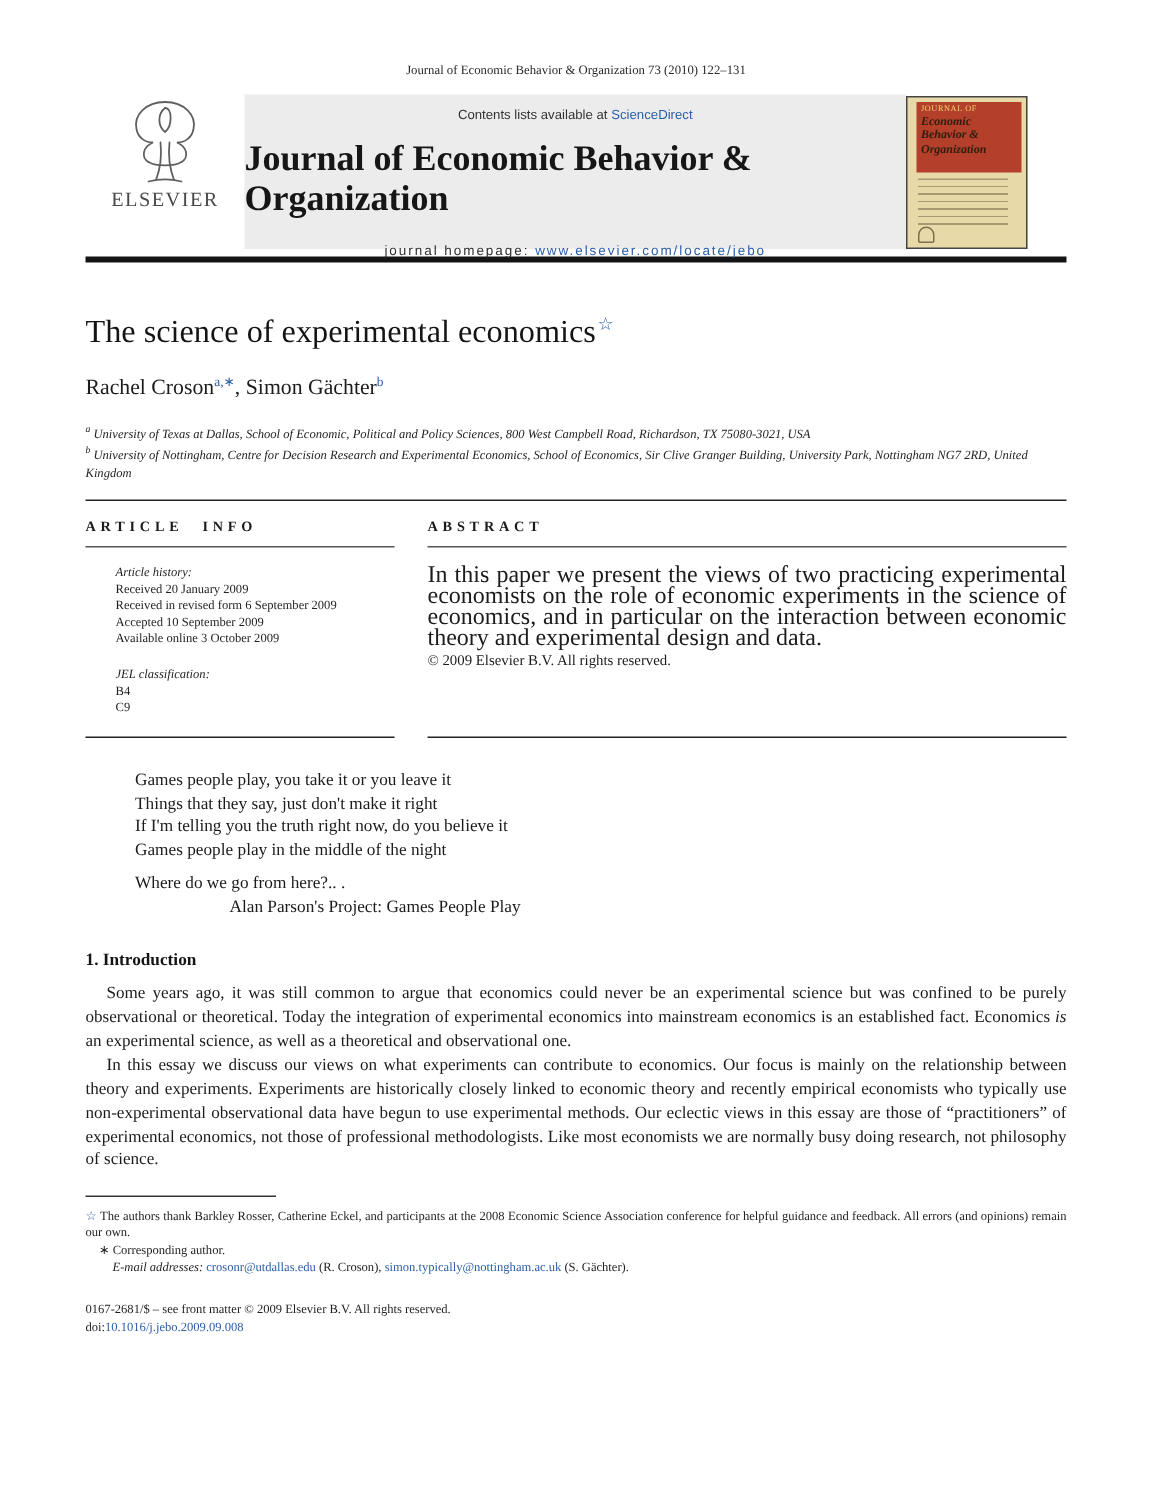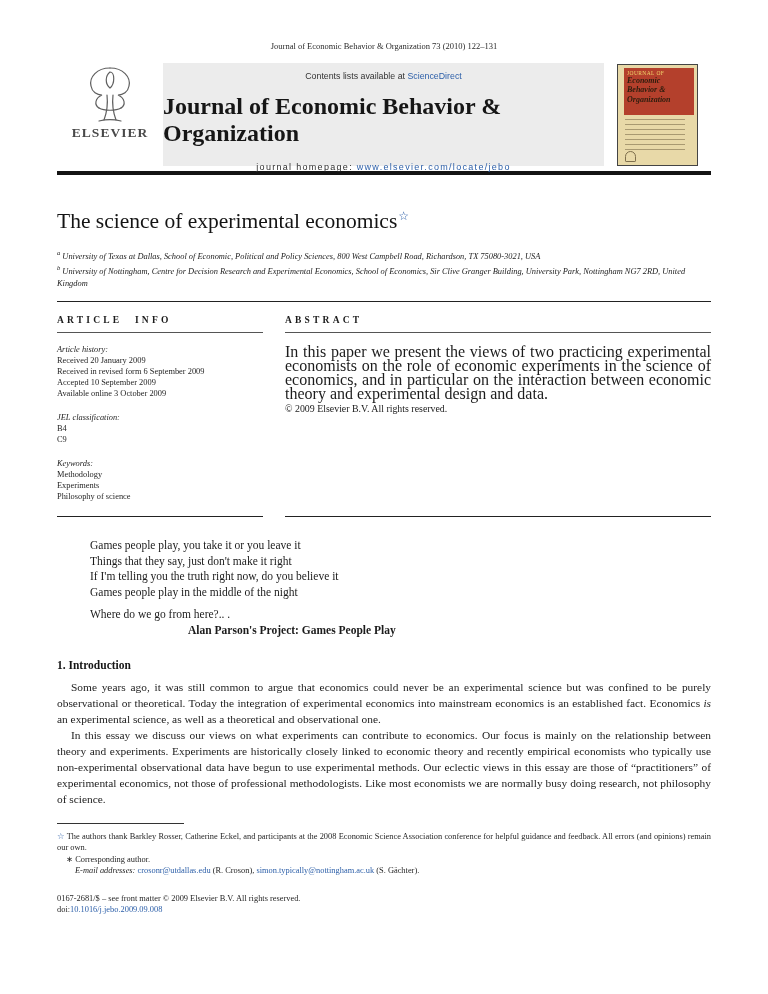--- a/index.html
+++ b/index.html
@@ -8,28 +8,28 @@
     font-family:"Liberation Serif",serif;color:#1b1b1b;
   }
   .page{padding:0 57px;}
 
   
   .citation{padding-top:41px;text-align:center;font-size:8.5px;color:#2a2a2a;}
 
   
   .masthead{margin-top:12px;display:flex;height:103px;}
   .logo-box{width:106px;display:flex;flex-direction:column;align-items:center;padding-top:1px;background:#fff;}
-  .elsevier-word{font-size:13.5px;font-weight:bold;letter-spacing:1px;color:#494949;margin-top:1px;}
+  .elsevier-word{font-size:13.5px;font-weight:normal;letter-spacing:1px;color:#494949;margin-top:1px;}
   .mast-center{flex:1;background:#ececec;display:flex;flex-direction:column;align-items:center;padding-top:8px;}
   .contents-line{font-family:"Liberation Sans",sans-serif;font-size:8.8px;color:#333;}
   .sd{color:#2b5ea8;cursor:pointer;}
   .mast-title{font-size:24px;font-weight:bold;color:#161616;margin-top:12px;}
   .homepage-line{font-family:"Liberation Sans",sans-serif;font-size:9px;letter-spacing:1.3px;color:#2f2f2f;margin-top:15px;}
   .url{color:#2b5ea8;cursor:pointer;}
-  .cover-box{width:107px;display:flex;justify-content:center;align-items:center;background:#fff;font-family:Liberation Serif, serif;}
+  .cover-box{width:107px;display:flex;justify-content:flex-start;align-items:center;background:#fff;font-family:Liberation Serif, serif;}
   .cover{width:79px;height:100px;border:1px solid #444;background:#e8d9a8;position:relative;overflow:hidden;}
   .cover-red{position:absolute;top:3px;left:6px;right:3px;height:43px;background:#b4402c;padding:2px 3px;}
   .cover-small{font-size:5.5px;letter-spacing:0.4px;color:#f0d36a;}
   .cover-line{font-size:8px;font-weight:bold;font-style:italic;color:#2e1d0e;line-height:9.5px;}
   .cover-lines{position:absolute;left:7px;right:12px;top:54px;height:32px;
     background:repeating-linear-gradient(#7e6f4d 0 1px, transparent 1px 5px);opacity:.6;}
   .cover-mark{position:absolute;bottom:3px;left:7px;width:9px;height:9px;border:1px solid #7e6f4d;border-radius:50% 50% 10% 10%;}
 
   .black-bar{height:4px;background:#141414;margin-top:5px;}
 
@@ -40,30 +40,30 @@
   .auth-sup{font-size:9px;color:#2b5ea8;}
   .affiliations{margin-top:13px;font-size:8.4px;font-style:italic;line-height:11.5px;color:#222;}
   .aff sup{font-size:6.5px;}
 
   
   .info-wrap{margin-top:12px;border-top:1.2px solid #222;display:flex;gap:22px;padding-top:13px;}
   .info-col{width:206px;border-bottom:1.2px solid #222;padding-bottom:14px;}
   .abs-col{flex:1;border-bottom:1.2px solid #222;padding-bottom:14px;display:flex;flex-direction:column;}
   .col-heading{font-size:9.5px;font-weight:bold;letter-spacing:3.2px;word-spacing:7px;color:#1b1b1b;
     padding-bottom:7px;border-bottom:0.8px solid #555;}
-  .info-block{margin-top:11px;font-size:8.4px;line-height:11px;color:#1f1f1f;}
+  .info-block{margin-top:11px;font-size:8.4px;line-height:11px;color:#1f1f1f;margin-left:20px;}
   .info-block + .info-block{margin-top:13px;}
   .info-label{font-style:italic;}
   .abstract-text{margin:12px 0 0;font-size:16px;line-height:14px;text-align:justify;color:#1c1c1c;}
   .abstract-copyright{text-align:left;font-size:9.9px;margin-top:2px;}
 
   
   .epigraph{margin-top:21px;margin-left:33px;font-size:11.5px;line-height:15.5px;}
   .epigraph-more{margin-top:7px;}
-  .epigraph-attrib{margin-left:98px;font-weight:bold;}
+  .epigraph-attrib{margin-left:63px;}
 
   
   .sec-heading{margin:21px 0 0;font-size:11.5px;font-weight:bold;color:#151515;}
   .body-para{margin:0;font-size:11.4px;line-height:15.9px;text-align:justify;text-indent:14px;color:#1b1b1b;}
   .body-para.first{margin-top:9px;}
 
   
   .fn-rule{margin-top:15px;width:127px;border-top:0.9px solid #333;}
   .footnotes{margin-top:7px;font-size:8.4px;line-height:11px;color:#1f1f1f;}
   .fn{margin:0;text-align:justify;}
@@ -120,46 +120,41 @@
         <div class="cover-lines"></div>
         <div class="cover-mark"></div>
       </div>
     </div>
   </div>
 
   <div class="black-bar"></div>
 
   <h1 class="article-title"><span>The science of experimental economics</span><sup class="title-mark">☆</sup></h1>
 
+  <div class="authors"><span>Rachel Croson</span><sup class="auth-sup">a,∗</sup><span>, </span><span>Simon Gächter</span><sup class="auth-sup">b</sup></div>
 
   <div class="affiliations">
     <div class="aff"><sup>a</sup> <span>University of Texas at Dallas, School of Economic, Political and Policy Sciences, 800 West Campbell Road, Richardson, TX 75080-3021, USA</span></div>
     <div class="aff"><sup>b</sup> <span>University of Nottingham, Centre for Decision Research and Experimental Economics, School of Economics, Sir Clive Granger Building, University Park, Nottingham NG7 2RD, United Kingdom</span></div>
   </div>
 
   <div class="info-wrap">
     <div class="info-col">
       <div class="col-heading">ARTICLE INFO</div>
       <div class="info-block">
         <div class="info-label">Article history:</div>
         <div>Received 20 January 2009</div>
         <div>Received in revised form 6 September 2009</div>
         <div>Accepted 10 September 2009</div>
         <div>Available online 3 October 2009</div>
       </div>
       <div class="info-block">
         <div class="info-label">JEL classification:</div>
         <div>B4</div>
         <div>C9</div>
-      </div>
-      <div class="info-block">
-        <div class="info-label">Keywords:</div>
-        <div>Methodology</div>
-        <div>Experiments</div>
-        <div>Philosophy of science</div>
       </div>
     </div>
     <div class="abs-col">
       <div class="col-heading">ABSTRACT</div>
       <p class="abstract-text">In this paper we present the views of two practicing experimental economists on the role of economic experiments in the science of economics, and in particular on the interaction between economic theory and experimental design and data.</p>
       <div class="abstract-copyright">© 2009 Elsevier B.V. All rights reserved.</div>
     </div>
   </div>
 
   <div class="epigraph">

